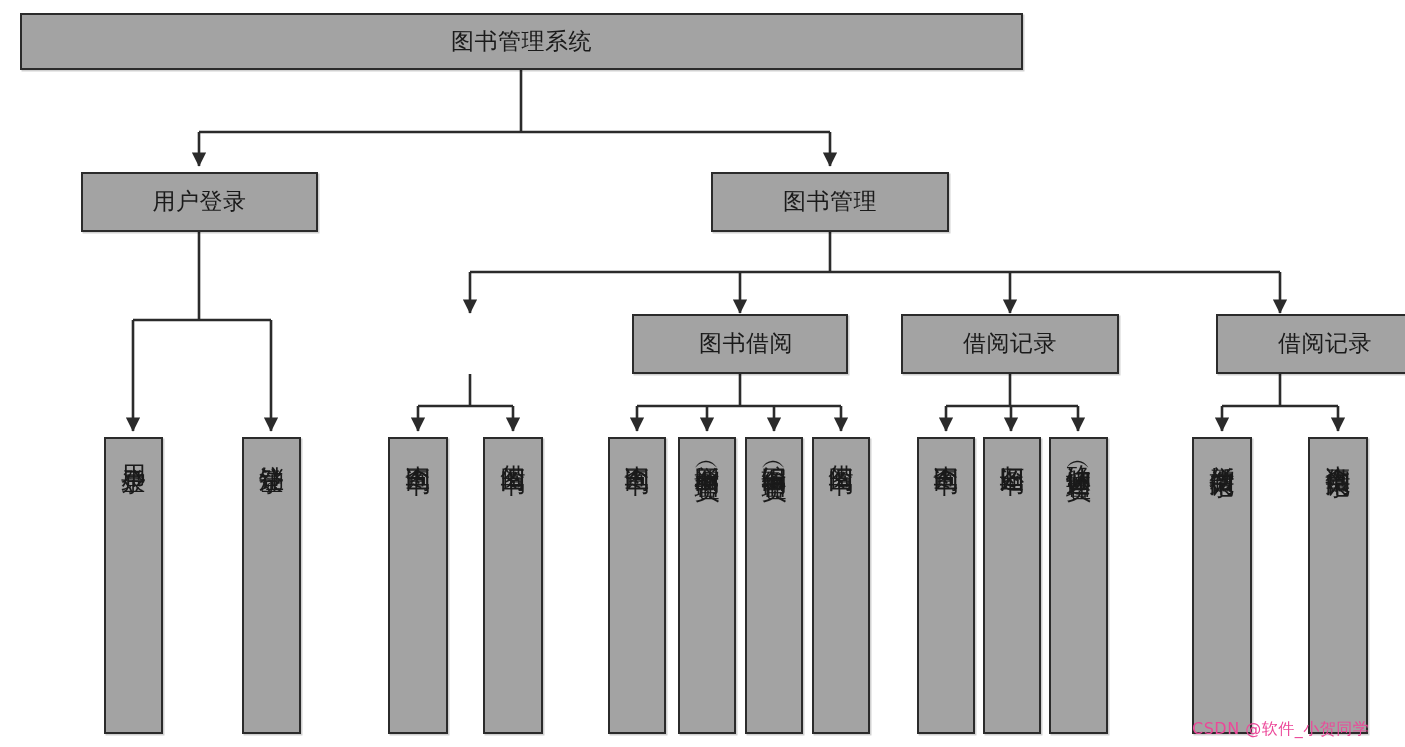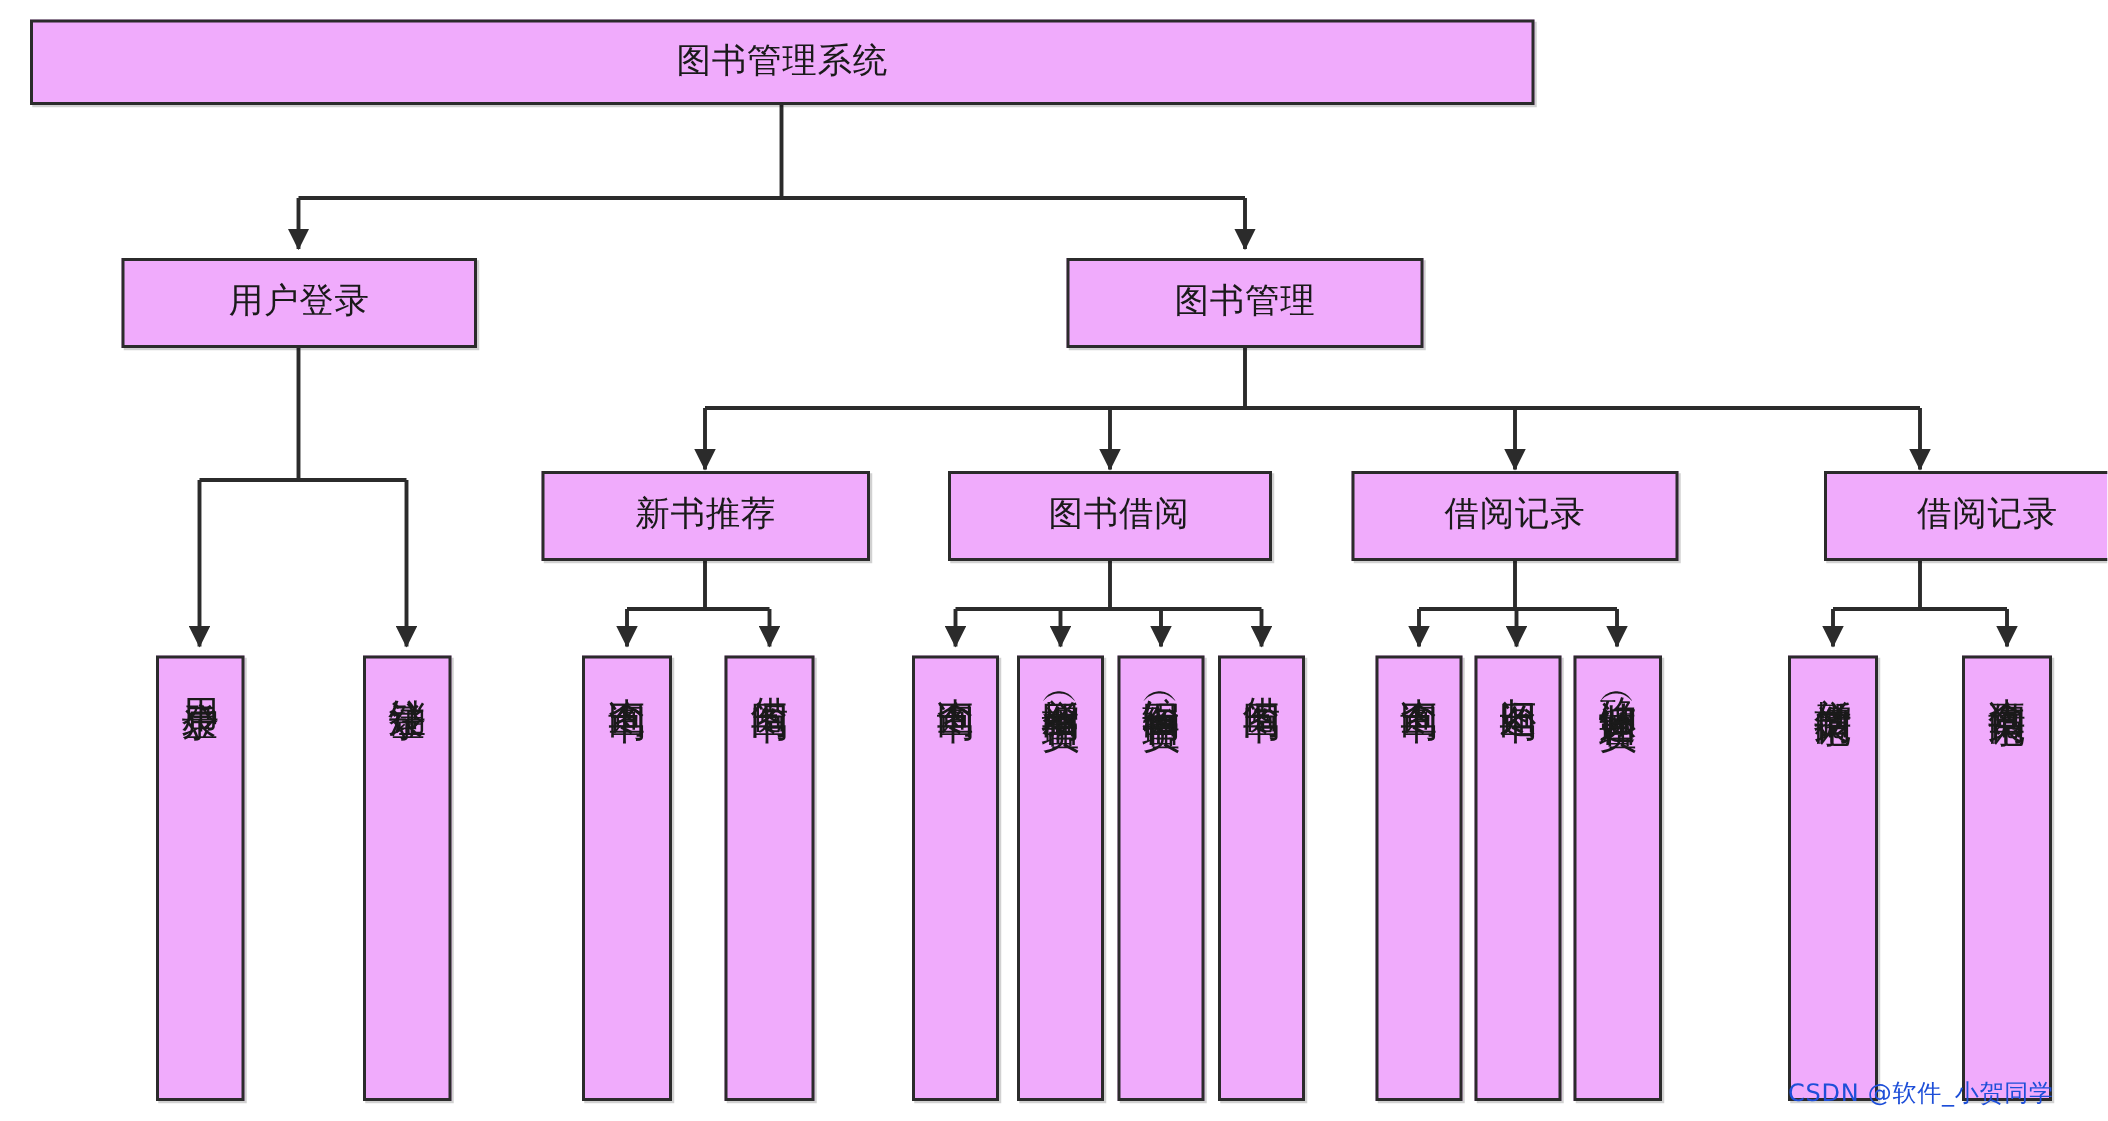--- a/index.html
+++ b/index.html
@@ -23,21 +23,21 @@
     left: 0;
     top: 0;
     width: 1405px;
     height: 747px;
     pointer-events: none;
   }
   .node {
     position: absolute;
     box-sizing: border-box;
     border: 2px solid #2b2b2b;
-    background: #f0abfc;
+    background: #a3a3a3;
     display: flex;
     align-items: center;
     justify-content: center;
     color: #1a1a1a;
     box-shadow: 1.5px 1.5px 0 rgba(0,0,0,0.18);
   }
   .node .lbl {
     display: block;
     text-align: center;
     line-height: 1.18;
@@ -60,21 +60,21 @@
     font-size: 25px;
     letter-spacing: 2px;
     line-height: 1;
     white-space: nowrap;
   }
   .node.vert.tall .lbl {
     font-size: 25px;
   }
   .watermark {
     position: absolute;
-    color: #1d4ed8;
+    color: #ec4899;
     font-size: 16px;
     letter-spacing: 0.5px;
     white-space: nowrap;
     user-select: none;
   }
 </style>
 </head>
 <body>
 
 <div id="canvas">
@@ -134,23 +134,20 @@
   </div>
 
   <div class="node horiz" style="left:81px; top:172px; width:237px; height:60px;">
     <span class="lbl">用户登录</span>
   </div>
 
   <div class="node horiz" style="left:711px; top:172px; width:238px; height:60px;justify-content:center;">
     <span class="lbl">图书管理</span>
   </div>
 
-  <div class="node horiz" style="left:361px; top:314px; width:219px; height:60px;">
-    <span class="lbl">新书推荐</span>
-  </div>
 
   <div class="node horiz" style="left:632px; top:314px; width:216px; height:60px;padding-left:12px;">
     <span class="lbl">图书借阅</span>
   </div>
 
   <div class="node horiz" style="left:901px; top:314px; width:218px; height:60px;">
     <span class="lbl">借阅记录</span>
   </div>
 
   <div class="node horiz" style="left:1216px; top:314px; width:218px; height:60px;">

